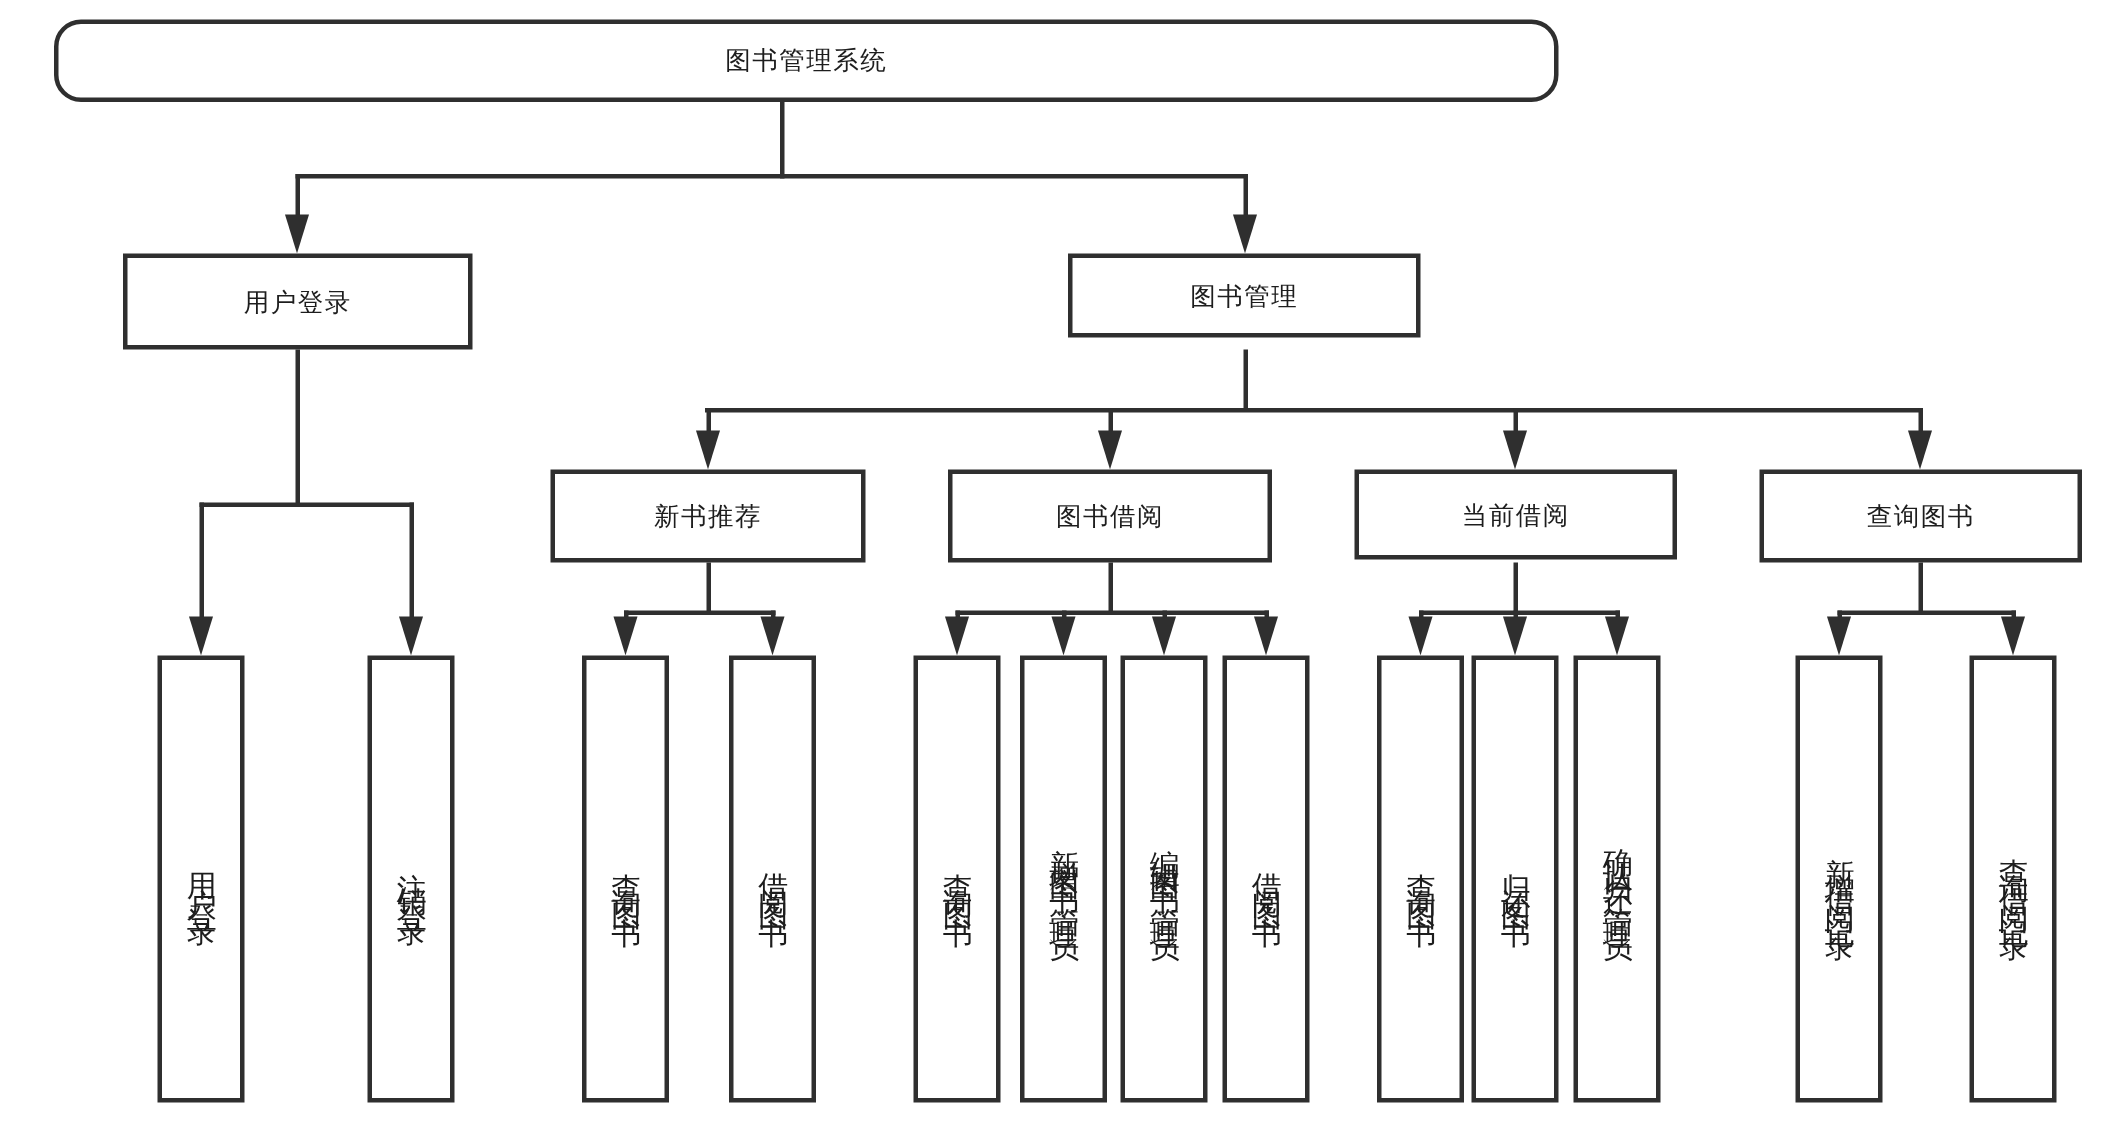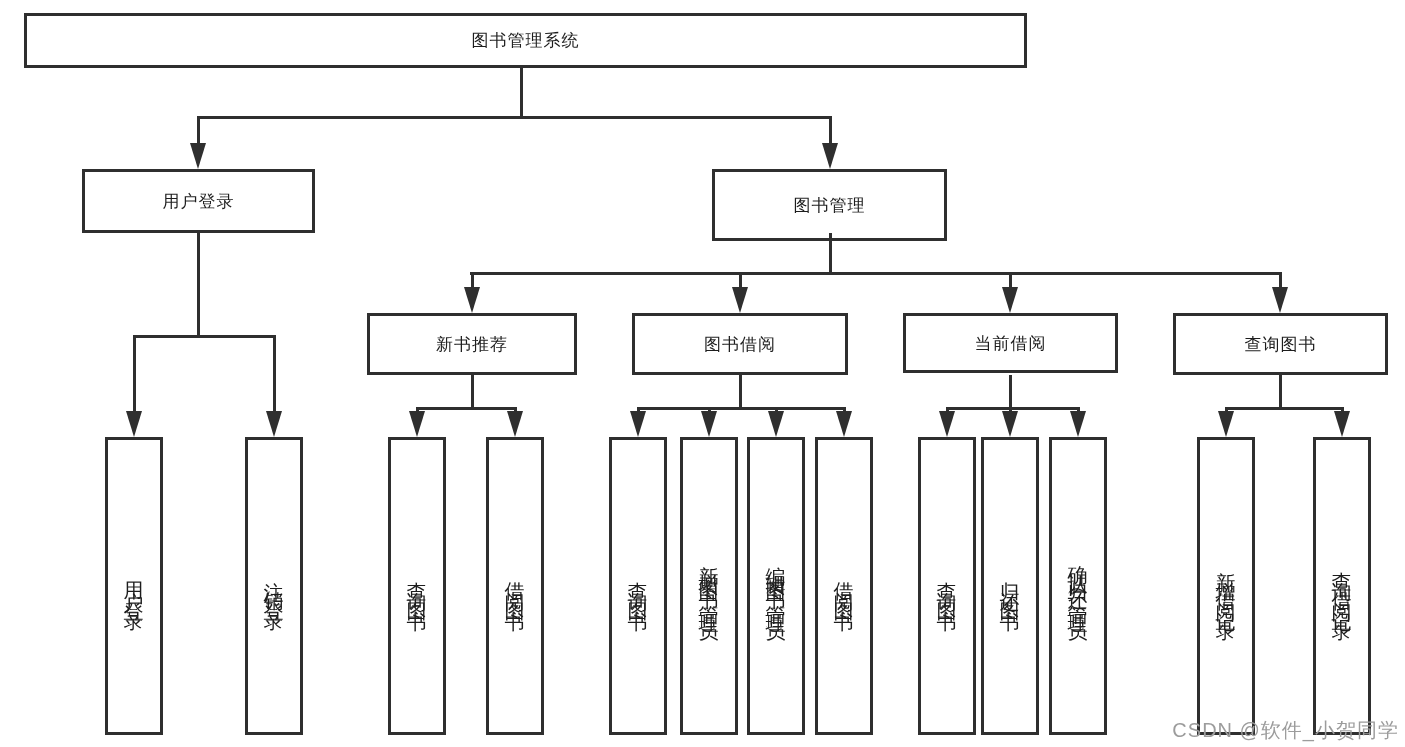--- a/index.html
+++ b/index.html
@@ -63,31 +63,31 @@
     letter-spacing: 1px;
     z-index: 10;
     white-space: nowrap;
   }
 </style>
 </head>
 <body>
 
 <div class="canvas">
 
-  <div class="node" style="left:24px; top:13px; width:1003px; height:55px;">图书管理系统</div>
+  <div class="node" style="left:36px; top:13px; width:1003px; height:55px;border-radius:18px;">图书管理系统</div>
 
   <div class="vl" style="left:520px; top:68px; height:51px;"></div>
   <div class="hl" style="left:197px; top:116px; width:635px;"></div>
   <div class="vl" style="left:197px; top:116px; height:28px;"></div>
   <div class="ar" style="left:190px; top:143px;"></div>
   <div class="vl" style="left:829px; top:116px; height:28px;"></div>
   <div class="ar" style="left:822px; top:143px;"></div>
 
   <div class="node" style="left:82px; top:169px; width:233px; height:64px;">用户登录</div>
-  <div class="node" style="left:712px; top:169px; width:235px; height:72px;font-family:Liberation Serif, serif;">图书管理</div>
+  <div class="node" style="left:712px; top:169px; width:235px; height:56px;font-family:Liberation Serif, serif;">图书管理</div>
 
   <div class="vl" style="left:197px; top:233px; height:104px;"></div>
   <div class="hl" style="left:133px; top:335px; width:143px;"></div>
   <div class="vl" style="left:133px; top:335px; height:77px;"></div>
   <div class="ar" style="left:126px; top:411px;"></div>
   <div class="vl" style="left:273px; top:335px; height:77px;"></div>
   <div class="ar" style="left:266px; top:411px;"></div>
 
   <div class="vl" style="left:829px; top:233px; height:41px;"></div>
   <div class="hl" style="left:470px; top:272px; width:812px;"></div>
@@ -150,15 +150,14 @@
   <div class="vnode" style="left:747px; top:437px; width:58px; height:298px; letter-spacing:8px;">编辑图书（管理员）</div>
   <div class="vnode" style="left:815px; top:437px; width:58px; height:298px;">借阅图书</div>
 
   <div class="vnode" style="left:918px; top:437px; width:58px; height:298px;">查询图书</div>
   <div class="vnode" style="left:981px; top:437px; width:58px; height:298px;">归还图书</div>
   <div class="vnode" style="left:1049px; top:437px; width:58px; height:298px; letter-spacing:8px;">确认归还（管理员）</div>
 
   <div class="vnode" style="left:1197px; top:437px; width:58px; height:298px;">新增借阅记录</div>
   <div class="vnode" style="left:1313px; top:437px; width:58px; height:298px;">查询借阅记录</div>
 
-  <div class="watermark">CSDN @软件_小贺同学</div>
 
 </div>
 
 </body></html>

